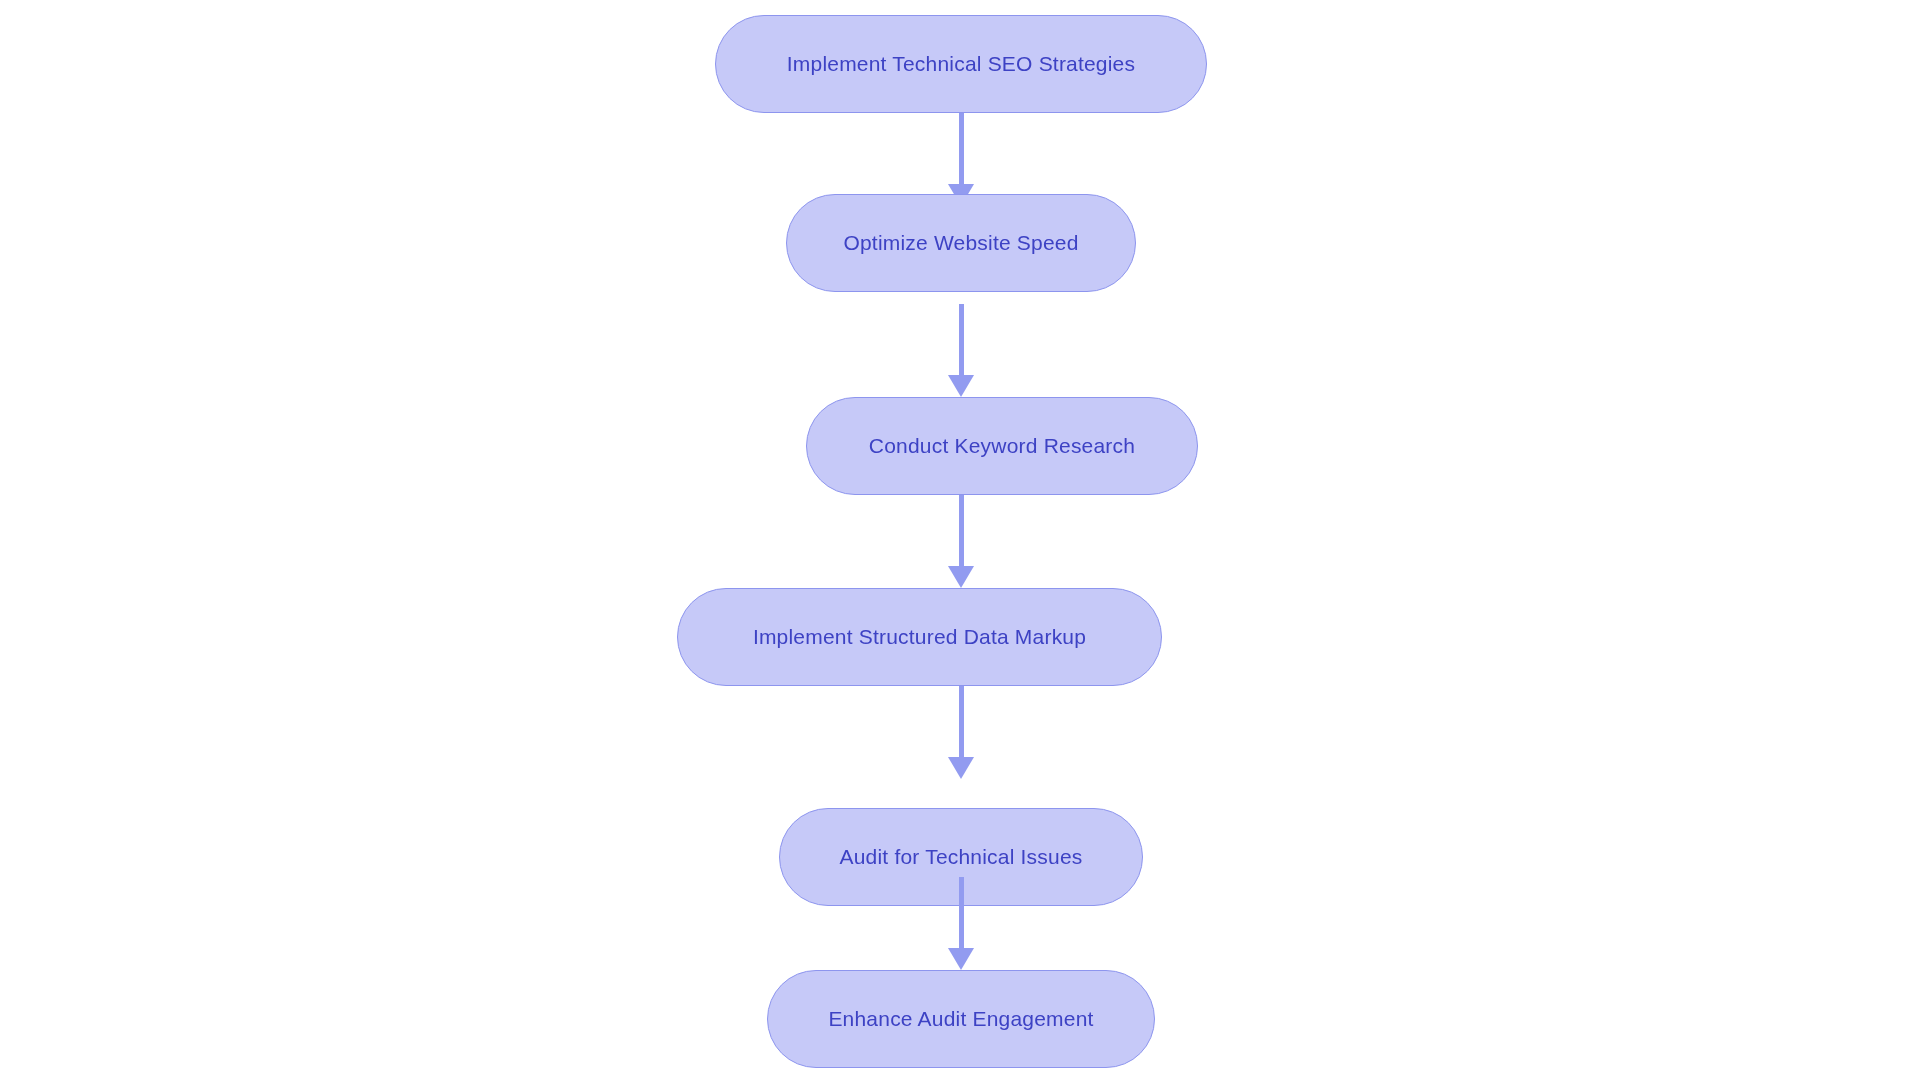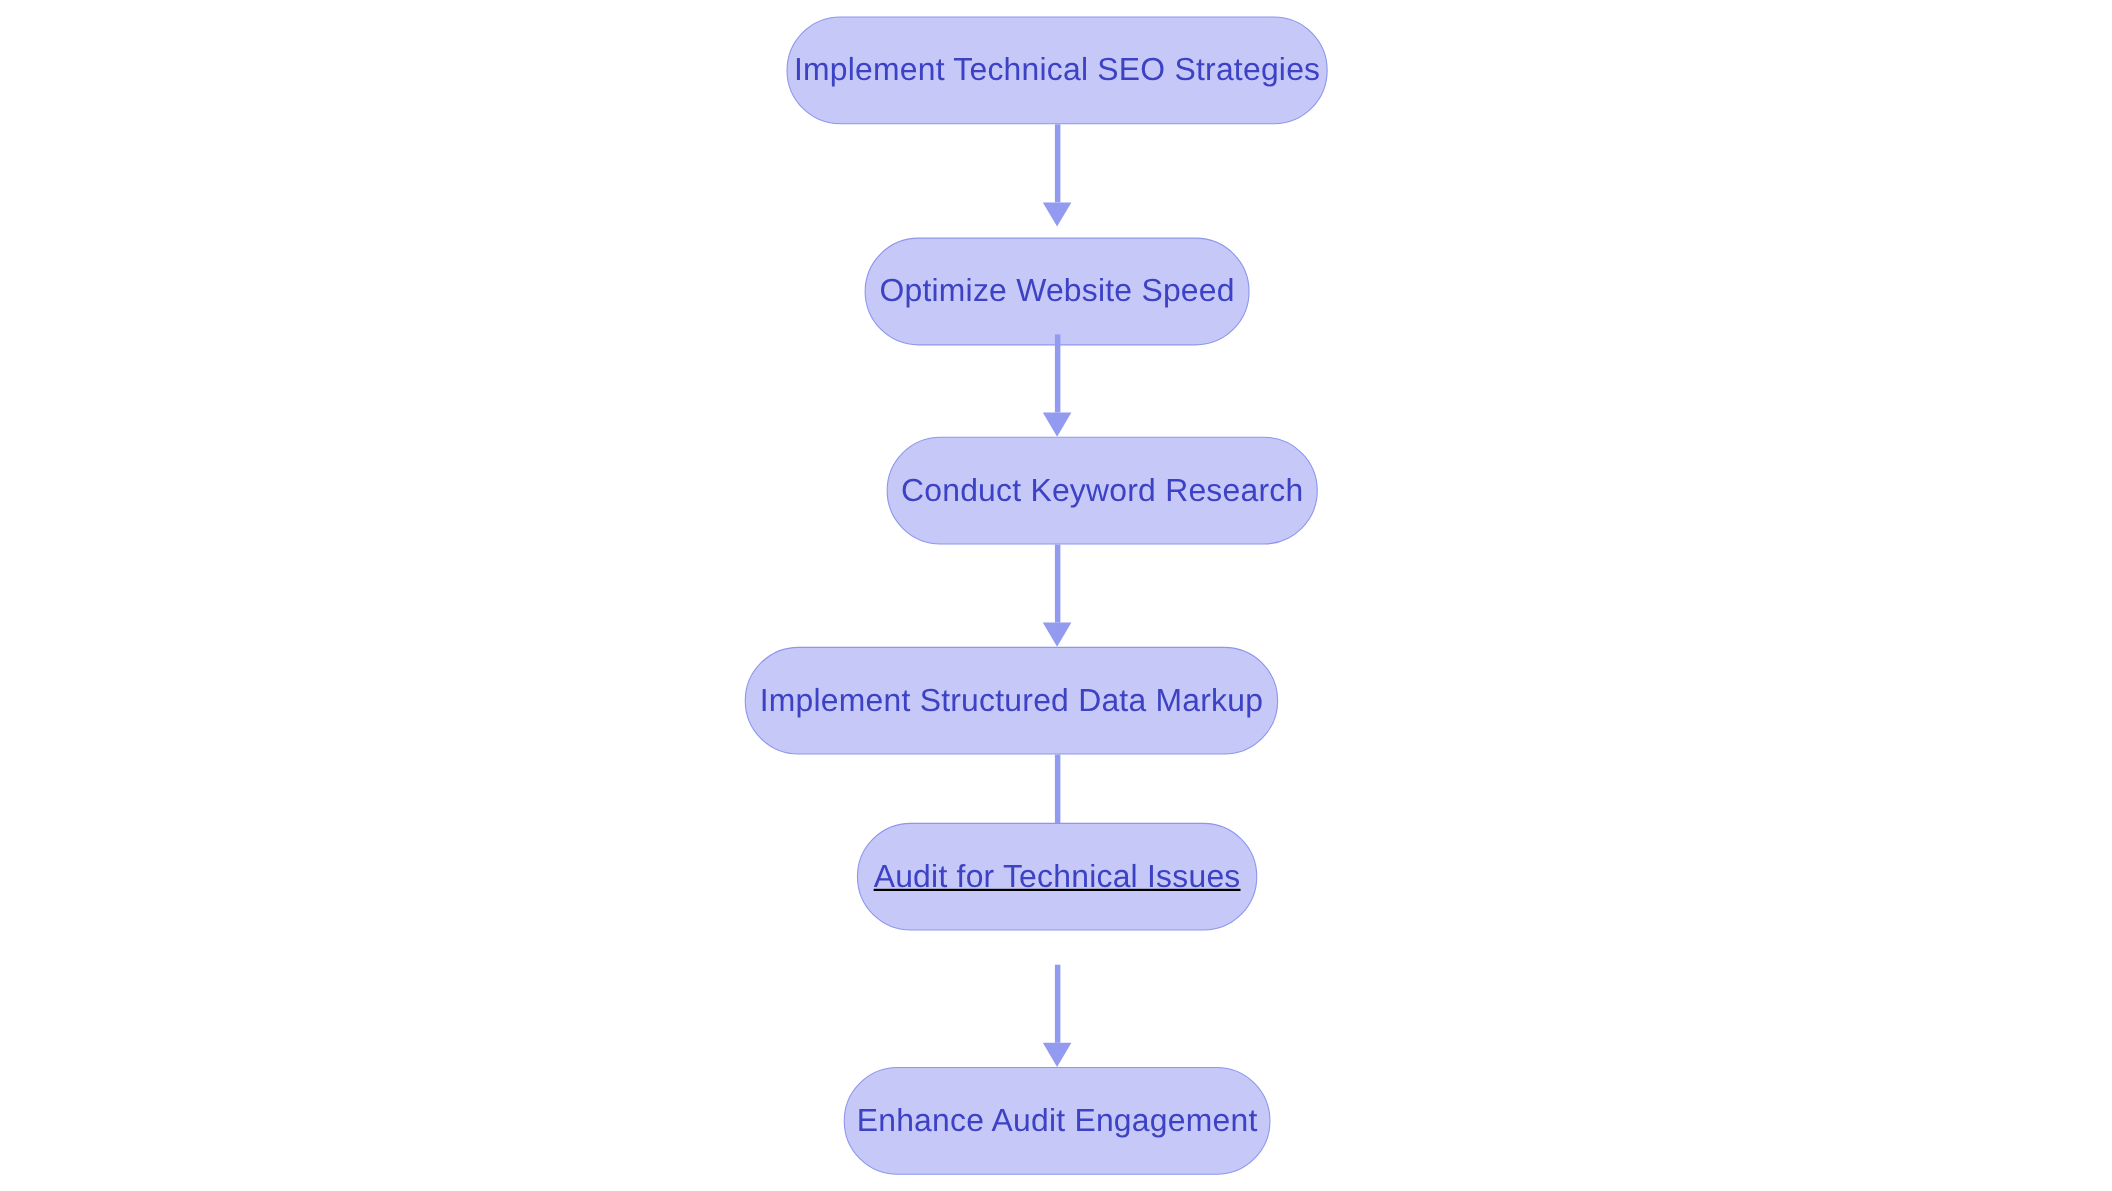--- a/index.html
+++ b/index.html
@@ -26,30 +26,30 @@
     height: 98px;
     border: 1.5px solid var(--node-border);
     border-radius: 49px;
     background: var(--node-fill);
     display: flex;
     align-items: center;
     justify-content: center;
   }
   .node-label {
     color: var(--node-text);
-    font-size: 29px;
+    font-size: 21px;
     letter-spacing: 0.2px;
     white-space: nowrap;
     text-align: center;
   }
   .node-1 { left: 715px; top: 15px;  width: 492px; }
-  .node-2 { left: 786px; top: 216px; width: 350px; }
+  .node-2 { left: 786px; top: 194px; width: 350px; }
   .node-3 { left: 806px; top: 397px; width: 392px; }
   .node-4 { left: 677px; top: 588px; width: 485px; }
-  .node-5 { left: 779px; top: 748px; width: 364px; text-decoration: underline; }
+  .node-5 { left: 779px; top: 808px; width: 364px; }
   .node-6 { left: 767px; top: 970px; width: 388px; }
 
   .arrow {
     position: absolute;
     left: 948px;           
     width: 26px;
     display: flex;
     flex-direction: column;
     align-items: center;
   }

